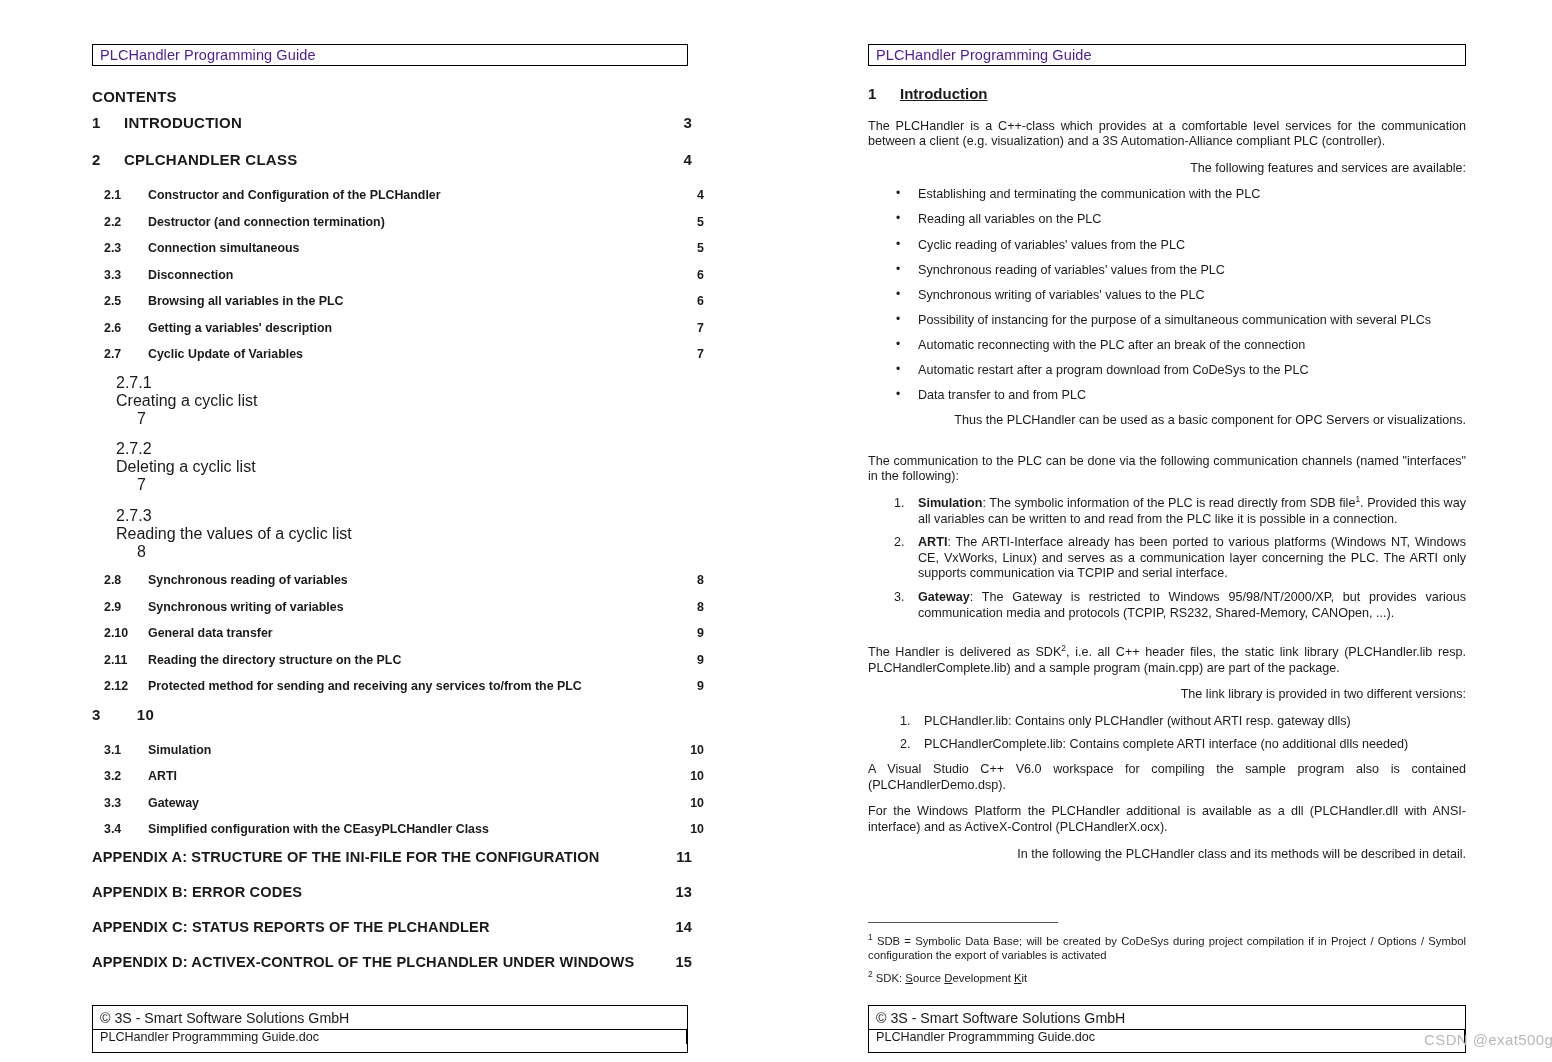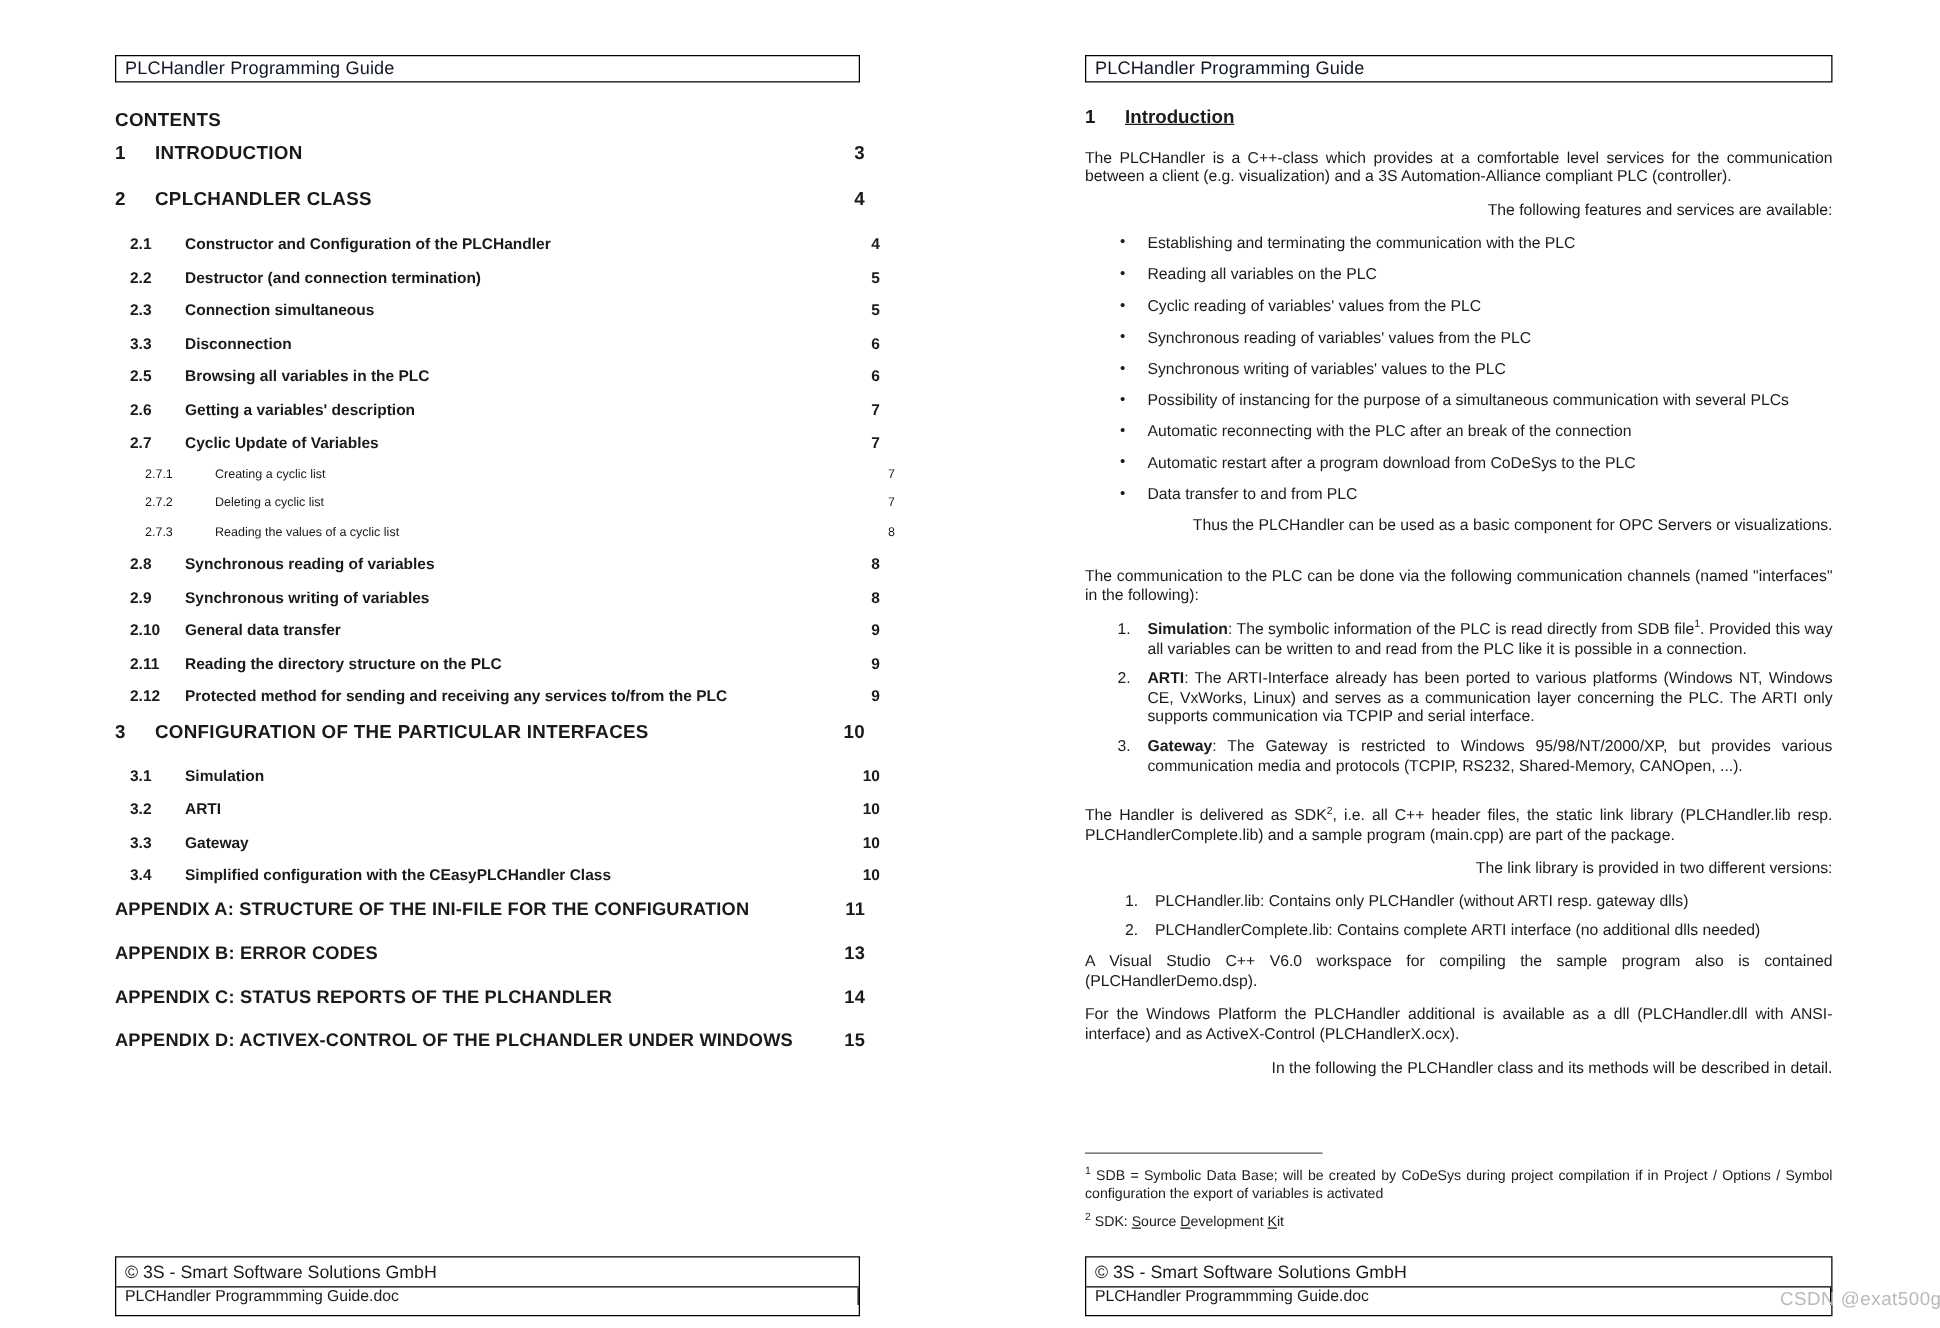--- a/index.html
+++ b/index.html
@@ -34,21 +34,21 @@
     box-sizing: border-box;
     display: flex;
     align-items: center;
   }
   .page-left .hdr-box  { left: 92px; width: 596px; }
   .page-right .hdr-box { left: 92px; width: 598px; }
   .hdr-text {
     font-size: 14.5px;
     padding-left: 7px;
     letter-spacing: 0.1px;
-    color: #0f172a;
+    color: #4c1d95;
   }
 
   
   .toc {
     position: absolute;
     left: 92px;
     top: 88px;
     width: 600px;
   }
   .toc-title {
@@ -88,24 +88,25 @@
     font-size: 12.4px;
     font-weight: bold;
     margin-bottom: 12.5px;
     padding-left: 12px;
   }
   .lvl2 .toc-num  { width: 44px; }
   .lvl2 .toc-page { width: 30px; font-size: 12.4px; }
 
   
   .lvl3 {
-    font-size: 10px;
+    font-size: 16px;
     font-weight: normal;
     margin-bottom: 12.5px;
     padding-left: 24px;
+    flex-direction: column;
   }
   .lvl3 .toc-num  { width: 56px; }
   .lvl3 .toc-page { width: 30px; }
 
   
   .appx {
     font-size: 14.6px;
     font-weight: bold;
     letter-spacing: 0.15px;
     margin-bottom: 19px;
@@ -351,21 +352,20 @@
       <span class="toc-page">9</span>
     </div>
     <div class="toc-row lvl2">
       <span class="toc-num">2.12</span>
       <span class="toc-label">Protected method for sending and receiving any services to/from the PLC</span>
       <span class="toc-page">9</span>
     </div>
 
     <div class="toc-row lvl1 gap-before">
       <span class="toc-num">3</span>
-      <span class="toc-label">CONFIGURATION OF THE PARTICULAR INTERFACES</span>
       <span class="toc-page">10</span>
     </div>
     <div class="toc-row lvl2">
       <span class="toc-num">3.1</span>
       <span class="toc-label">Simulation</span>
       <span class="toc-page">10</span>
     </div>
     <div class="toc-row lvl2">
       <span class="toc-num">3.2</span>
       <span class="toc-label">ARTI</span>

